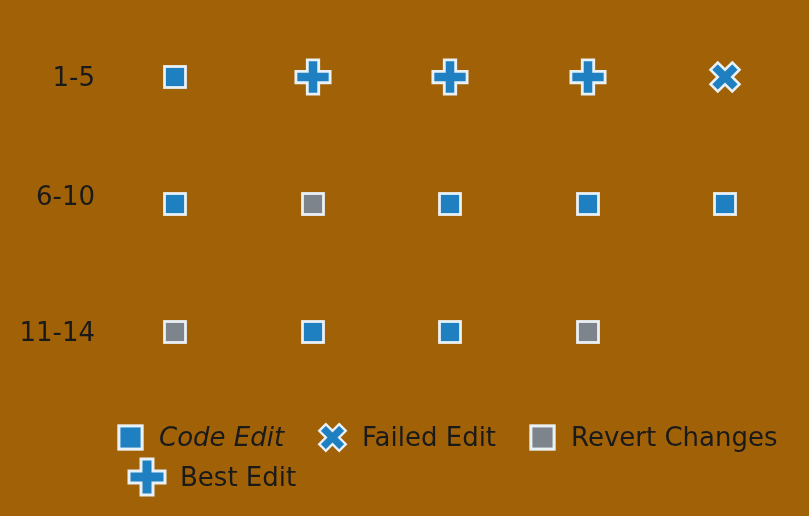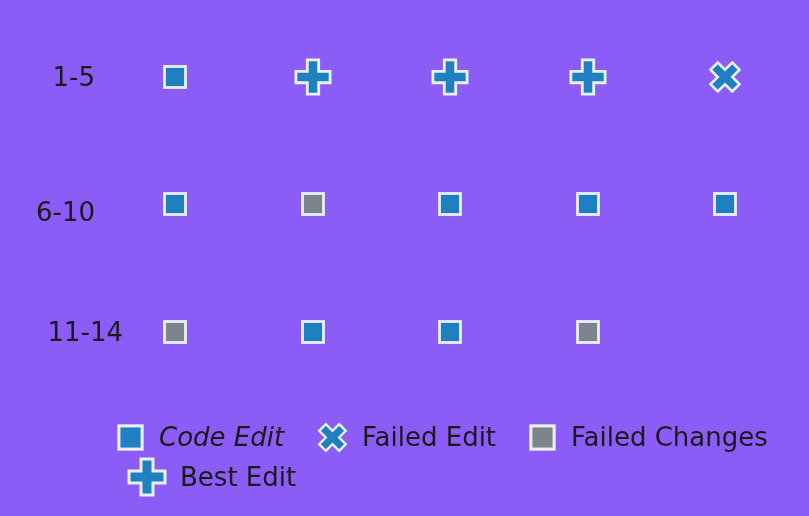--- a/index.html
+++ b/index.html
@@ -5,21 +5,21 @@
   html, body {
     margin: 0;
     padding: 0;
     background: #ffffff;
     font-family: "DejaVu Sans", sans-serif;
   }
   #figure {
     position: relative;
     width: 809px;
     height: 516px;
-    background: #8b5cf6;
+    background: #a16207;
     overflow: hidden;
   }
   .row-label {
     position: absolute;
     left: 0;
     width: 95px;
     height: 40px;
     line-height: 40px;
     text-align: right;
     font-size: 26px;
@@ -70,21 +70,21 @@
       <div class="marker" style="left: 569px; top: 58px;">
         <svg width="38" height="38" viewBox="0 0 40 40">
           <path d="M14 2 H26 V14 H38 V26 H26 V38 H14 V26 H2 V14 H14 Z" fill="#1f80c1" stroke="#e9f0f6" stroke-width="3"></path>
         </svg>
       </div>
       <div class="marker" style="left: 707px; top: 59px;">
         <svg width="36" height="36" viewBox="0 0 40 40">
           <path d="M14 2 H26 V14 H38 V26 H26 V38 H14 V26 H2 V14 H14 Z" fill="#1f80c1" stroke="#e9f0f6" stroke-width="3" transform="translate(20 20) rotate(45) scale(0.95) translate(-20 -20)"></path>
         </svg>
       </div>
-      <div class="row-label" style="top: 192px;">6-10</div>
+      <div class="row-label" style="top: 176px;">6-10</div>
       <div class="marker" style="left: 161px; top: 190px;">
         <svg width="28" height="28" viewBox="0 0 40 40">
           <rect x="5" y="5" width="30" height="30" fill="#1f80c1" stroke="#e9f0f6" stroke-width="4"></rect>
         </svg>
       </div>
       <div class="marker" style="left: 299px; top: 190px;">
         <svg width="28" height="28" viewBox="0 0 40 40">
           <rect x="5" y="5" width="30" height="30" fill="#7d848c" stroke="#e9f0f6" stroke-width="4"></rect>
         </svg>
       </div>
@@ -96,21 +96,21 @@
       <div class="marker" style="left: 574px; top: 190px;">
         <svg width="28" height="28" viewBox="0 0 40 40">
           <rect x="5" y="5" width="30" height="30" fill="#1f80c1" stroke="#e9f0f6" stroke-width="4"></rect>
         </svg>
       </div>
       <div class="marker" style="left: 711px; top: 190px;">
         <svg width="28" height="28" viewBox="0 0 40 40">
           <rect x="5" y="5" width="30" height="30" fill="#1f80c1" stroke="#e9f0f6" stroke-width="4"></rect>
         </svg>
       </div>
-      <div class="row-label" style="top: 312px; margin-left: 28px;">11-14</div>
+      <div class="row-label" style="top: 312px;">11-14</div>
       <div class="marker" style="left: 161px; top: 318px;">
         <svg width="28" height="28" viewBox="0 0 40 40">
           <rect x="5" y="5" width="30" height="30" fill="#7d848c" stroke="#e9f0f6" stroke-width="4"></rect>
         </svg>
       </div>
       <div class="marker" style="left: 299px; top: 318px;">
         <svg width="28" height="28" viewBox="0 0 40 40">
           <rect x="5" y="5" width="30" height="30" fill="#1f80c1" stroke="#e9f0f6" stroke-width="4"></rect>
         </svg>
       </div>
@@ -141,21 +141,21 @@
           </svg>
         </span>
         <span class="li-label">Failed Edit</span>
       </div>
       <div class="legend-item" style="left: 527px; top: 416px;">
         <span class="li-marker">
           <svg width="31" height="31" viewBox="0 0 40 40">
             <rect x="5" y="5" width="30" height="30" fill="#7d848c" stroke="#e9f0f6" stroke-width="4"></rect>
           </svg>
         </span>
-        <span class="li-label">Failed Changes</span>
+        <span class="li-label">Revert Changes</span>
       </div>
       <div class="legend-item" style="left: 127px; top: 456px;">
         <span class="li-marker">
           <svg width="40" height="40" viewBox="0 0 40 40">
             <path d="M14 2 H26 V14 H38 V26 H26 V38 H14 V26 H2 V14 H14 Z" fill="#1f80c1" stroke="#e9f0f6" stroke-width="3"></path>
           </svg>
         </span>
         <span class="li-label">Best Edit</span>
       </div>
     </div>

